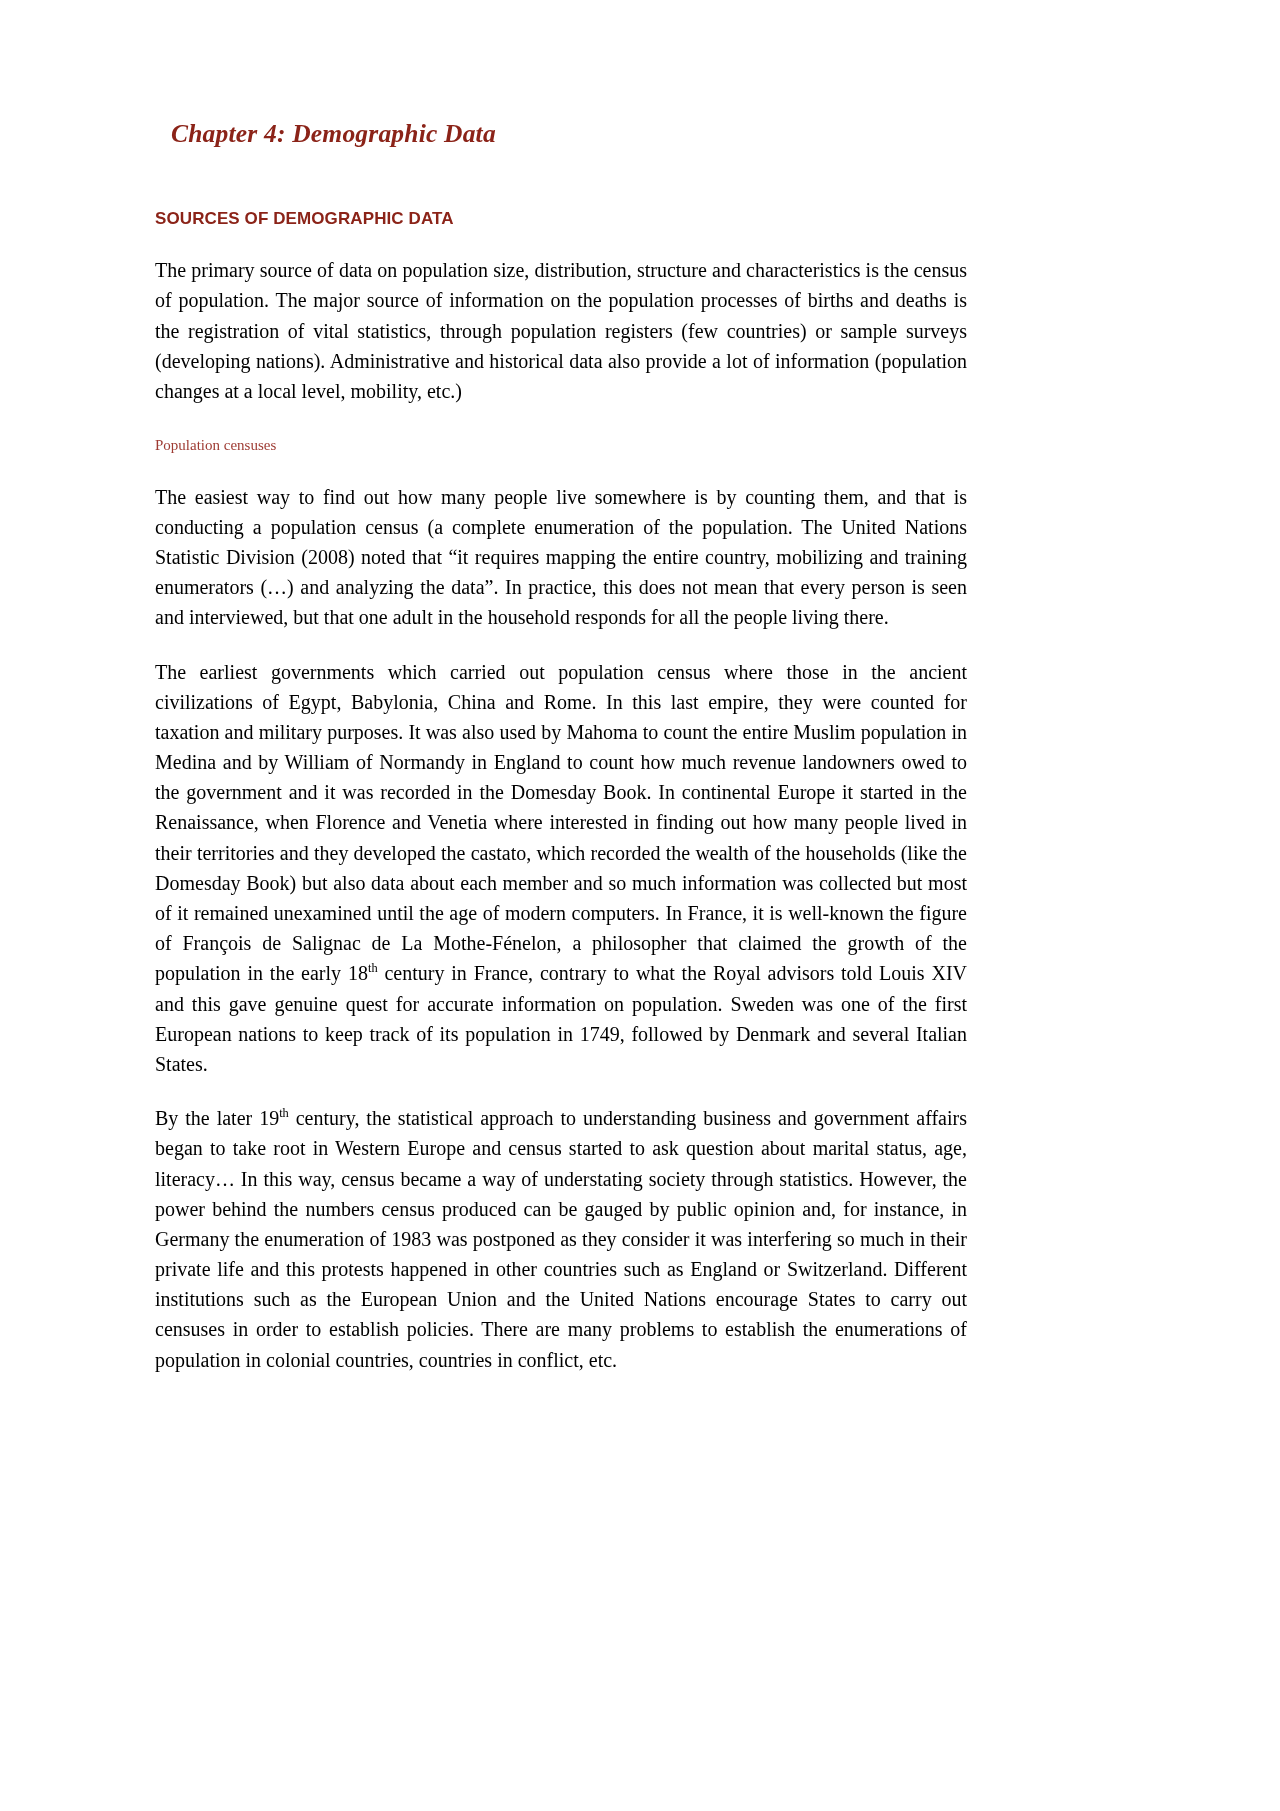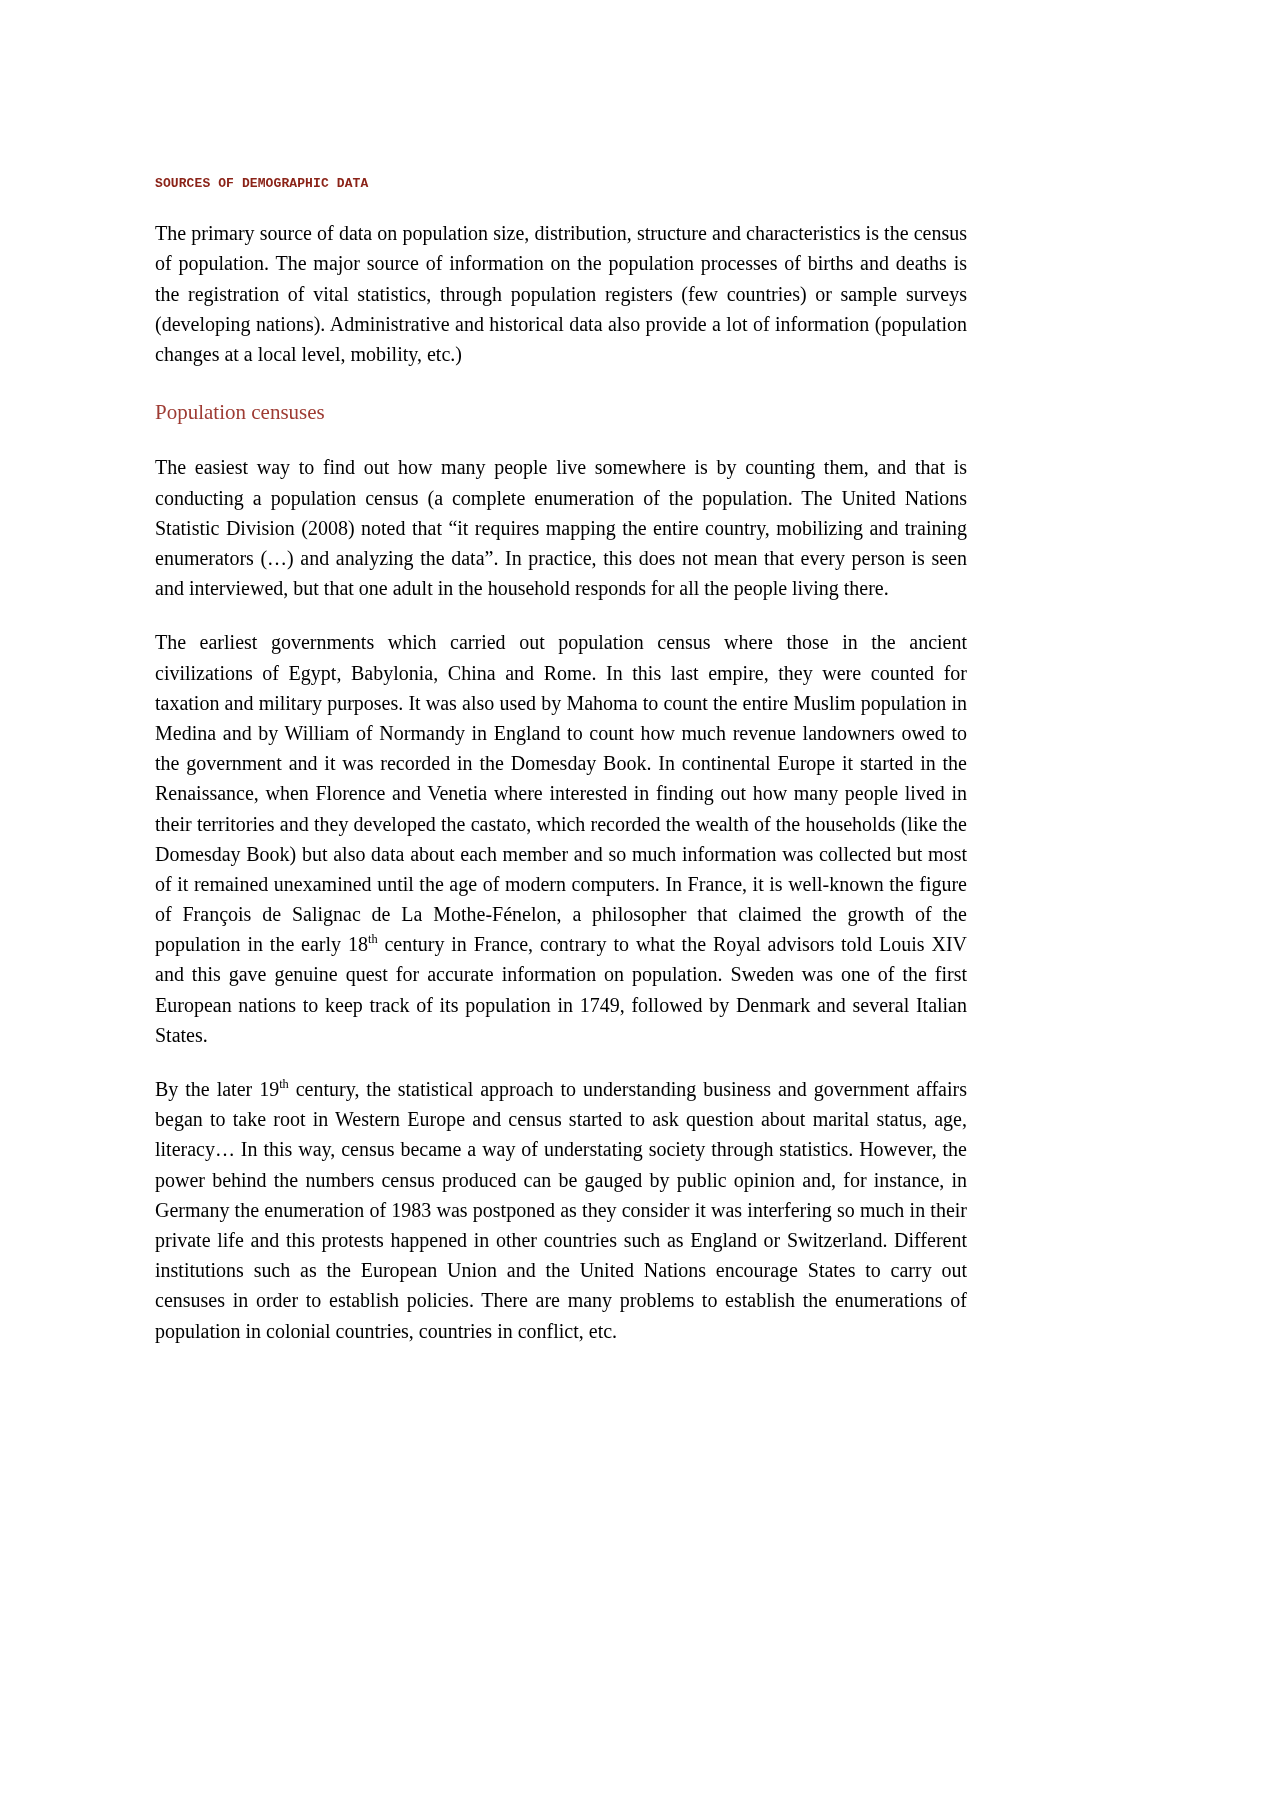--- a/index.html
+++ b/index.html
@@ -33,34 +33,34 @@
     font-weight: bold;
     font-size: 25.5px;
     color: #8B2318;
     letter-spacing: 0.2px;
     margin: 0 0 0 16px;
     padding: 0;
     line-height: 1.25;
   }
 
   .section-heading {
-    font-family: Liberation Mono, monospace;
+    font-family: Liberation Sans, sans-serif;
     font-weight: bold;
-    font-size: 13px;
+    font-size: 17px;
     color: #8B2318;
     margin: 58px 0 0 0;
     padding: 0;
     letter-spacing: 0.1px;
     line-height: 1.25;
   }
 
   .sub-heading {
     font-family: "Liberation Serif", "DejaVu Serif", serif;
     font-weight: normal;
-    font-size: 21px;
+    font-size: 15px;
     color: #9E3B33;
     margin: 30px 0 0 0;
     padding: 0;
     line-height: 1.3;
   }
 
   p.body-text {
     font-family: "Liberation Serif", "DejaVu Serif", serif;
     font-size: 20px;
     line-height: 1.51;
@@ -81,20 +81,21 @@
     line-height: 0;
     font-family: Liberation Serif, serif;
   }
 </style>
 </head>
 <body>
 
 <div class="page">
   <div class="content">
 
+    <h1 class="chapter-title">Chapter 4: Demographic Data</h1>
 
     <h2 class="section-heading">SOURCES OF DEMOGRAPHIC DATA</h2>
 
     <p class="body-text first-after-heading">The primary source of data on population size, distribution, structure and characteristics is the census of population. The major source of information on the population processes of births and deaths is the registration of vital statistics, through population registers (few countries) or sample surveys (developing nations). Administrative and historical data also provide a lot of information (population changes at a local level, mobility, etc.)</p>
 
     <h3 class="sub-heading">Population censuses</h3>
 
     <p class="body-text first-after-heading">The easiest way to find out how many people live somewhere is by counting them, and that is conducting a population census (a complete enumeration of the population. The United Nations Statistic Division (2008) noted that “it requires mapping the entire country, mobilizing and training enumerators (…) and analyzing the data”. In practice, this does not mean that every person is seen and interviewed, but that one adult in the household responds for all the people living there.</p>
 
     <p class="body-text"><span>The earliest governments which carried out population census where those in the ancient civilizations of Egypt, Babylonia, China and Rome. In this last empire, they were counted for taxation and military purposes. It was also used by Mahoma to count the entire Muslim population in Medina and by William of Normandy in England to count how much revenue landowners owed to the government and it was recorded in the Domesday Book. In continental Europe it started in the Renaissance, when Florence and Venetia where interested in finding out how many people lived in their territories and they developed the castato, which recorded the wealth of the households (like the Domesday Book) but also data about each member and so much information was collected but most of it remained unexamined until the age of modern computers. In France, it is well-known the figure of François de Salignac de La Mothe-Fénelon, a philosopher that claimed the growth of the population in the early 18</span><sup>th</sup><span> century in France, contrary to what the Royal advisors told Louis XIV and this gave genuine quest for accurate information on population. Sweden was one of the first European nations to keep track of its population in 1749, followed by Denmark and several Italian States.</span></p>

